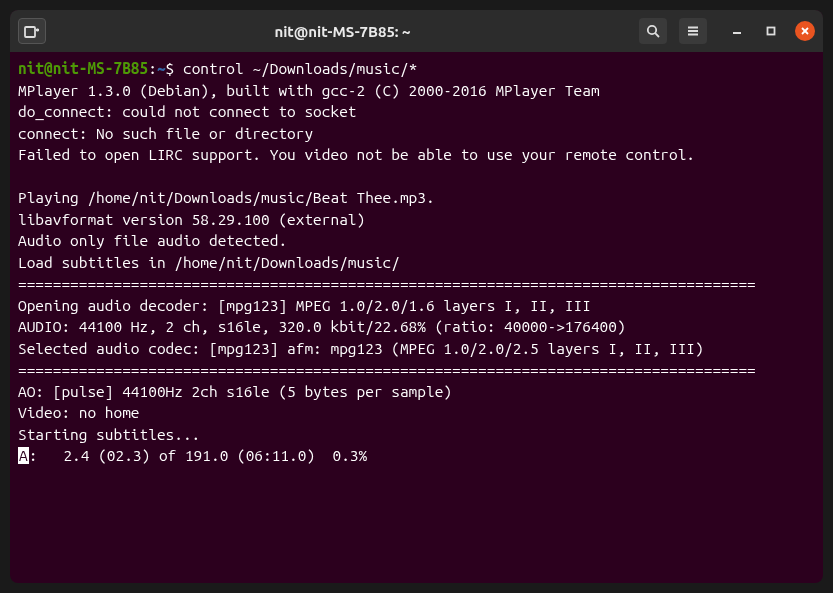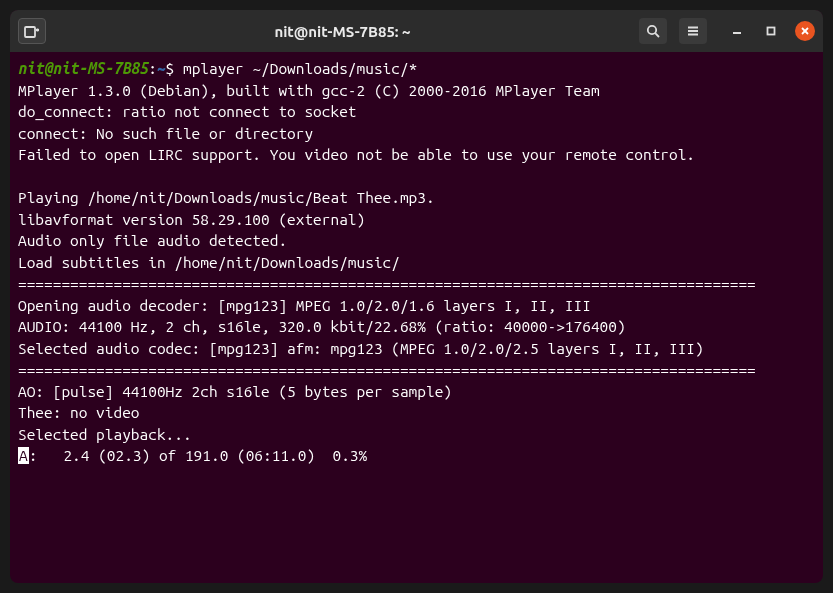--- a/index.html
+++ b/index.html
@@ -98,21 +98,20 @@
       padding: 6px 8px;
       font-size: 15.5px;
       line-height: 21.5px;
       color: #ffffff;
       font-family: 'Ubuntu Mono', 'DejaVu Sans Mono', monospace;
       white-space: pre;
     }
     .prompt-user {
       color: #4e9a06;
       font-weight: bold;
-      font-style: italic;
     }
     .prompt-colon {
       color: #ffffff;
     }
     .prompt-path {
       color: #3465a4;
       font-weight: bold;
     }
     .cursor-block {
       background: #ffffff;
@@ -167,32 +166,32 @@
         <div class="win-btn win-close">
           <svg width="10" height="10" viewBox="0 0 10 10" style="stroke:#fff;">
             <line x1="2" y1="2" x2="8" y2="8"></line>
             <line x1="8" y1="2" x2="2" y2="8"></line>
           </svg>
         </div>
       </div>
     </div>
   </div>
 
-  <div class="terminal-body"><span class="prompt-user">nit@nit-MS-7B85</span><span class="prompt-colon">:</span><span class="prompt-path">~</span><span>$ </span><span>mplayer ~/Downloads/music/*</span>
+  <div class="terminal-body"><span class="prompt-user">nit@nit-MS-7B85</span><span class="prompt-colon">:</span><span class="prompt-path">~</span><span>$ </span><span>control ~/Downloads/music/*</span>
 <span>MPlayer 1.3.0 (Debian), built with gcc-2 (C) 2000-2016 MPlayer Team</span>
-<span>do_connect: ratio not connect to socket</span>
+<span>do_connect: could not connect to socket</span>
 <span>connect: No such file or directory</span>
 <span>Failed to open LIRC support. You video not be able to use your remote control.</span>
 <span></span>
 <span>Playing /home/nit/Downloads/music/Beat Thee.mp3.</span>
 <span>libavformat version 58.29.100 (external)</span>
 <span>Audio only file audio detected.</span>
 <span>Load subtitles in /home/nit/Downloads/music/</span>
 <span>=====================================================================================</span>
 <span>Opening audio decoder: [mpg123] MPEG 1.0/2.0/1.6 layers I, II, III</span>
 <span>AUDIO: 44100 Hz, 2 ch, s16le, 320.0 kbit/22.68% (ratio: 40000-&gt;176400)</span>
 <span>Selected audio codec: [mpg123] afm: mpg123 (MPEG 1.0/2.0/2.5 layers I, II, III)</span>
 <span>=====================================================================================</span>
 <span>AO: [pulse] 44100Hz 2ch s16le (5 bytes per sample)</span>
-<span>Thee: no video</span>
-<span>Selected playback...</span>
+<span>Video: no home</span>
+<span>Starting subtitles...</span>
 <span class="cursor-block">A</span><span>:   2.4 (02.3) of 191.0 (06:11.0)  0.3%</span></div>
 </div>
 
 </body></html>

